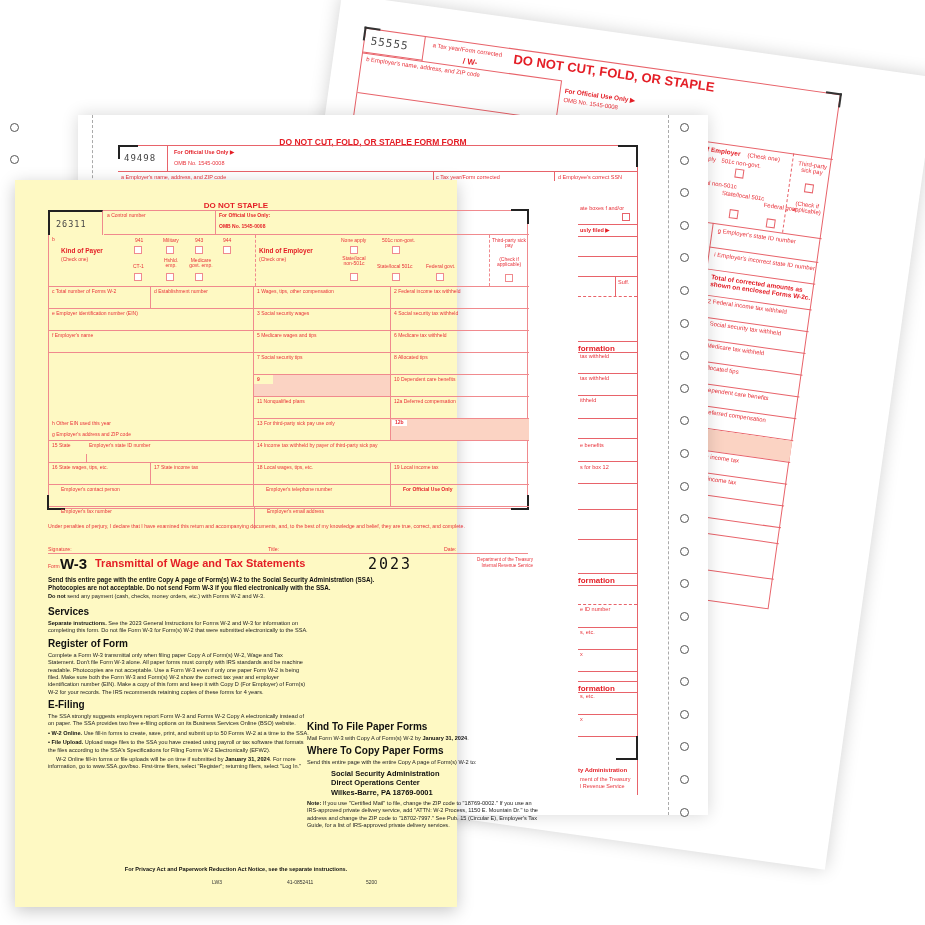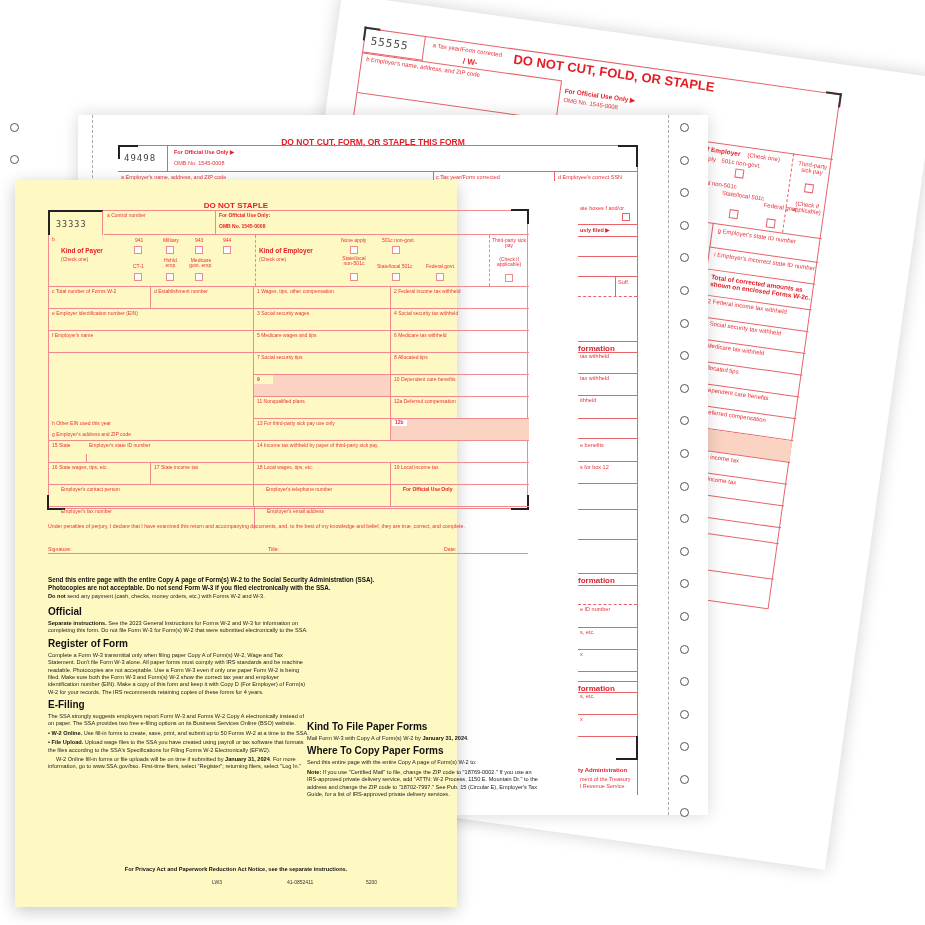--- a/index.html
+++ b/index.html
@@ -166,21 +166,21 @@
   <div class="pb-small" style="left:330px;top:742px;color:#555;font-size:6px;">5309</div>
 </div>
 
 <div class="page-mid">
   <div class="perf-col" style="left:14px;"></div>
   <div class="perf-col" style="left:590px;"></div>
   <div class="hole" style="left:-68px;top:8px;"></div>
   <div class="hole" style="left:-68px;top:40px;"></div>
   <div id="right-holes"></div>
 
-  <div class="pm-title" style="left:-40px;">DO NOT CUT, FORM, OR STAPLE THIS FORM</div>
+  <div class="pm-title" style="left:-40px;">DO NOT CUT, FOLD, OR STAPLE FORM FORM</div>
   <div class="pm-form">
     <div style="position:absolute;left:0;top:-1px;width:20px;height:14px;border-left:2px solid #222;border-top:2px solid #222;"></div>
     <div style="position:absolute;right:-1px;top:-1px;width:20px;height:22px;border-right:2px solid #222;border-top:2px solid #222;"></div>
     <div class="pm-code">49498</div>
     <div class="pm-txtb" style="left:56px;top:3px;font-size:5.5px;">For Official Use Only ▶</div>
     <div class="pm-txt" style="left:56px;top:14px;">OMB No. 1545-0008</div>
     <div class="pm-hline" style="top:25px;"></div>
     <div class="pm-txt" style="left:3px;top:28px;">a  Employer's name, address, and ZIP code</div>
     <div class="pm-txt" style="left:318px;top:28px;">c  Tax year/Form corrected</div>
     <div class="pm-txt" style="left:440px;top:28px;">d  Employee's correct SSN</div>
@@ -262,21 +262,21 @@
 
 <div class="page-front">
   <div class="dns">DO NOT STAPLE</div>
 
   <div class="grid">
 
     <div class="corner" style="right:-2px;top:-2px;border-right-width:2px;border-top-width:2px;"></div>
     <div class="corner" style="left:-2px;bottom:-2px;border-left-width:2px;border-bottom-width:2px;"></div>
     <div class="corner" style="right:-2px;bottom:-2px;border-right-width:2px;border-bottom-width:2px;"></div>
 
-    <div class="code33" style="left:-1px;top:-1px;">33333</div>
+    <div class="code33" style="left:-1px;top:-1px;">26311</div>
     <div class="cell" style="left:55px;top:0;width:112px;height:24px;">
       <span class="lbl">a  Control number</span>
     </div>
     <div class="cell" style="left:167px;top:0;width:313px;height:24px;border-right:none;">
       <span class="lbl" style="font-weight:bold;color:#e41e26;">For Official Use Only:</span>
       <span class="lbl" style="top:13px;font-weight:bold;color:#e41e26;">OMB No. 1545-0008</span>
     </div>
 
     <div class="cell" style="left:0;top:24px;width:480px;height:52px;border-right:none;">
       <span class="lbl">b</span>
@@ -428,44 +428,56 @@
       </div>
   </div>
 
   <div class="perjury">Under penalties of perjury, I declare that I have examined this return and accompanying documents, and, to the best of my knowledge and belief, they are true, correct, and complete.</div>
   <div class="sigline">
     <span style="left:0;">Signature:</span>
     <span style="left:220px;">Title:</span>
     <span style="left:396px;">Date:</span>
   </div>
 
+  <div class="w3head">
+    <span class="formw">Form</span>
+    <span class="w3">W-3</span>
+    <span class="tt">Transmittal of Wage and Tax Statements</span>
+    <span class="yr">2023</span>
+    <span class="dept"><span>Department of the Treasury</span><br><span>Internal Revenue Service</span></span>
+  </div>
 
   <div class="instr" style="left:33px;top:396px;width:485px;">
     <div style="font-weight:bold;color:#111;font-size:6.3px;">Send this entire page with the entire Copy A page of Form(s) W-2 to the Social Security Administration (SSA).</div>
     <div style="font-weight:bold;color:#111;font-size:6.3px;">Photocopies are not acceptable. Do not send Form W-3 if you filed electronically with the SSA.</div>
     <div><b>Do not</b><span> send any payment (cash, checks, money orders, etc.) with Forms W-2 and W-3.</span></div>
   </div>
 
   <div class="instr" style="left:33px;top:423px;width:262px;">
-    <div class="h2">Official</div>
+    <div class="h2">Services</div>
     <div class="pp"><b>Separate instructions.</b><span> See the 2023 General Instructions for Forms W-2 and W-3 for information on completing this form. Do not file Form W-3 for Form(s) W-2 that were submitted electronically to the SSA.</span></div>
     <div class="h2">Register of Form</div>
     <div class="pp">Complete a Form W-3 transmittal only when filing paper Copy A of Form(s) W-2, Wage and Tax Statement. Don't file Form W-3 alone. All paper forms must comply with IRS standards and be machine readable. Photocopies are not acceptable. Use a Form W-3 even if only one paper Form W-2 is being filed. Make sure both the Form W-3 and Form(s) W-2 show the correct tax year and employer identification number (EIN). Make a copy of this form and keep it with Copy D (For Employer) of Form(s) W-2 for your records. The IRS recommends retaining copies of these forms for 4 years.</div>
     <div class="h2">E-Filing</div>
     <div class="pp">The SSA strongly suggests employers report Form W-3 and Forms W-2 Copy A electronically instead of on paper. The SSA provides two free e-filing options on its Business Services Online (BSO) website.</div>
     <div class="pp"><b>• W-2 Online.</b><span> Use fill-in forms to create, save, print, and submit up to 50 Forms W-2 at a time to the SSA.</span></div>
     <div class="pp"><b>• File Upload.</b><span> Upload wage files to the SSA you have created using payroll or tax software that formats the files according to the SSA's Specifications for Filing Forms W-2 Electronically (EFW2).</span></div>
     <div class="pp" style="text-indent:8px;"><span>W-2 Online fill-in forms or file uploads will be on time if submitted by </span><b>January 31, 2024</b><span>. For more information, go to www.SSA.gov/bso. First-time filers, select "Register"; returning filers, select "Log In."</span></div>
   </div>
 
   <div class="instr" style="left:292px;top:538px;width:232px;">
     <div class="h2">Kind To File Paper Forms</div>
     <div class="pp"><span>Mail Form W-3 with Copy A of Form(s) W-2 by </span><b>January 31, 2024</b><span>.</span></div>
     <div class="h2">Where To Copy Paper Forms</div>
     <div class="pp">Send this entire page with the entire Copy A page of Form(s) W-2 to:</div>
+    <div class="addr">
+      <div>Social Security Administration</div>
+      <div>Direct Operations Center</div>
+      <div>Wilkes-Barre, PA 18769-0001</div>
+    </div>
     <div class="pp"><b>Note:</b><span> If you use "Certified Mail" to file, change the ZIP code to "18769-0002." If you use an IRS-approved private delivery service, add "ATTN: W-2 Process, 1150 E. Mountain Dr." to the address and change the ZIP code to "18702-7997." See Pub. 15 (Circular E), Employer's Tax Guide, for a list of IRS-approved private delivery services.</span></div>
   </div>
 
   <div class="foot" style="top:686px;">For Privacy Act and Paperwork Reduction Act Notice, see the separate instructions.</div>
   <span class="foot2" style="left:197px;top:699px;">LW3</span>
   <span class="foot2" style="left:272px;top:699px;">41-0852411</span>
   <span class="foot2" style="left:351px;top:699px;">5200</span>
 </div>
 
 </body></html>

